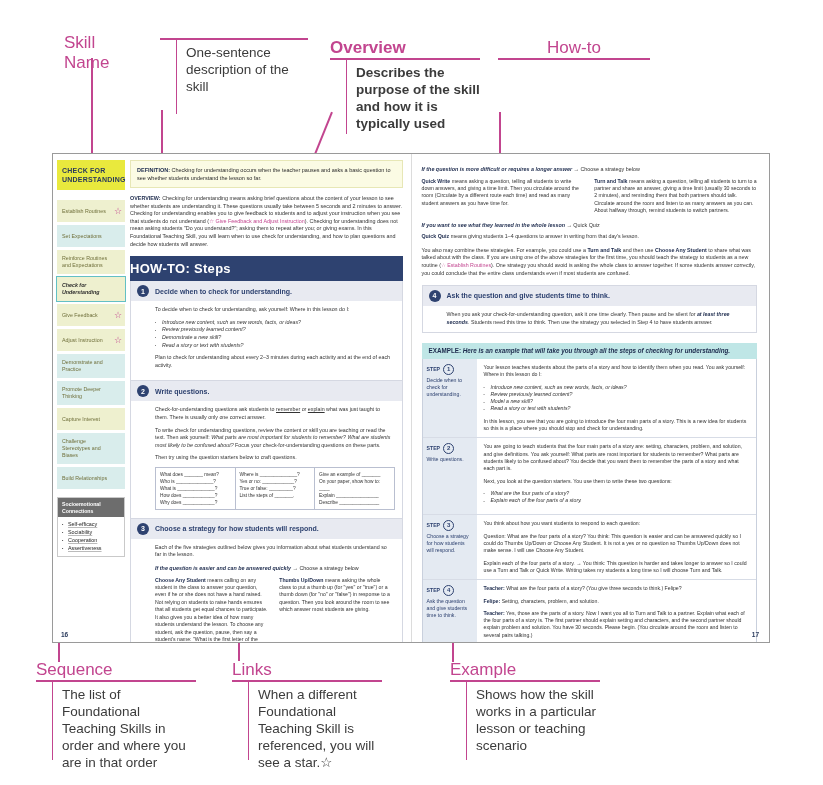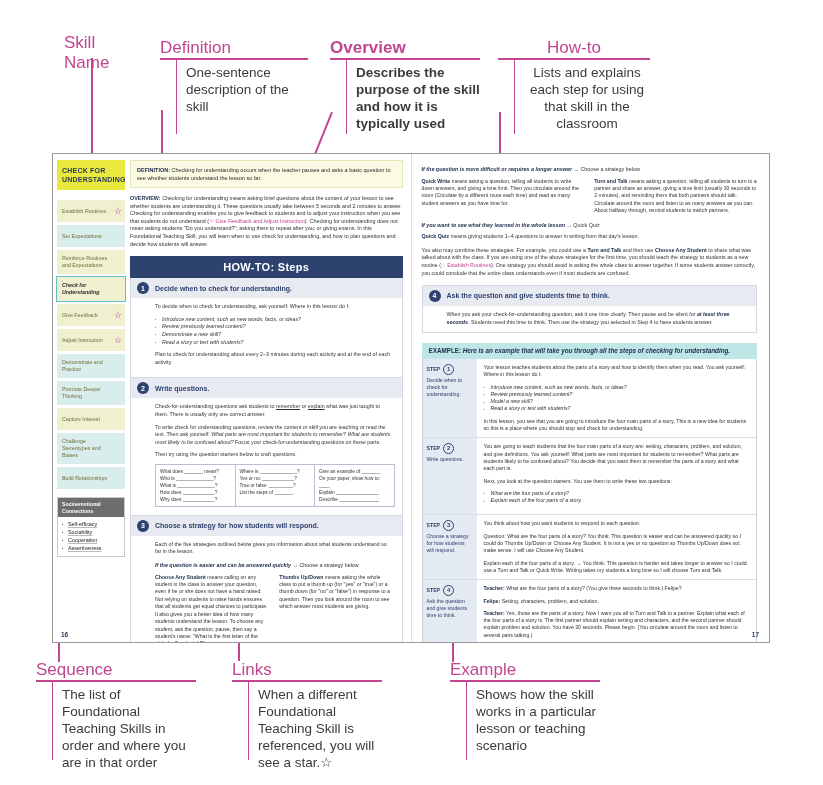--- a/index.html
+++ b/index.html
@@ -102,23 +102,22 @@
     padding: 5px 6px; margin-bottom: 7px;
   }
   .def-box b { color: #1d2b4d; }
   .ov-box { font-size: 5.4px; line-height: 7.6px; color: #333; margin-bottom: 8px; }
   .ov-box b { color: #1d2b4d; }
   .lnk { color: #c2458f; }
 
   
   .howto-head {
     background: #2e4270; color: #ffffff;
-    font-size: 11px; font-weight: bold; letter-spacing: .3px;
+    font-size: 13px; font-weight: bold; letter-spacing: .3px;
     padding: 5px 0;
-    text-align: center;
   }
   .step { border: 1px solid #d5d8e2; border-top: none; }
   .step-head {
     display: flex; align-items: center; gap: 6px;
     background: #e8eaf1; padding: 4px 6px;
   }
   .step-num {
     width: 12px; height: 12px; border-radius: 50%;
     background: #2e4270; color: #fff; font-size: 7px; font-weight: bold;
     display: flex; align-items: center; justify-content: center; flex: none;
@@ -181,35 +180,33 @@
 <body>
 
 <div id="root">
 
   <div class="callout" style="left:64px; top:18px;margin-top:15px;">
     <div class="c-title">Skill
 Name</div>
   </div>
 
   <div class="callout boxed" style="left:160px; top:38px; width:148px;">
-    <div class="c-title">Definition</div>
     <div class="c-rule"></div>
     <div class="c-body" style="height:74px;">One-sentence description of the skill</div>
   </div>
 
   <div class="callout boxed" style="left:330px; top:38px; width:150px;font-weight:bold;">
     <div class="c-title">Overview</div>
     <div class="c-rule"></div>
     <div class="c-body" style="height:74px;">Describes the purpose of the skill and how it is typically used</div>
   </div>
 
   <div class="callout boxed" style="left:498px; top:38px; width:152px;text-align:center;">
     <div class="c-title">How-to</div>
     <div class="c-rule"></div>
-    <div class="c-body" style="height:74px;">Lists and explains each step for using that skill in the classroom</div>
   </div>
 
   <div class="callout boxed" style="left:36px; top:660px; width:160px;">
     <div class="c-title">Sequence</div>
     <div class="c-rule"></div>
     <div class="c-body" style="height:78px;">The list of Foundational Teaching Skills in order and where you are in that order</div>
   </div>
 
   <div class="callout boxed" style="left:232px; top:660px; width:150px;">
     <div class="c-title">Links</div>

